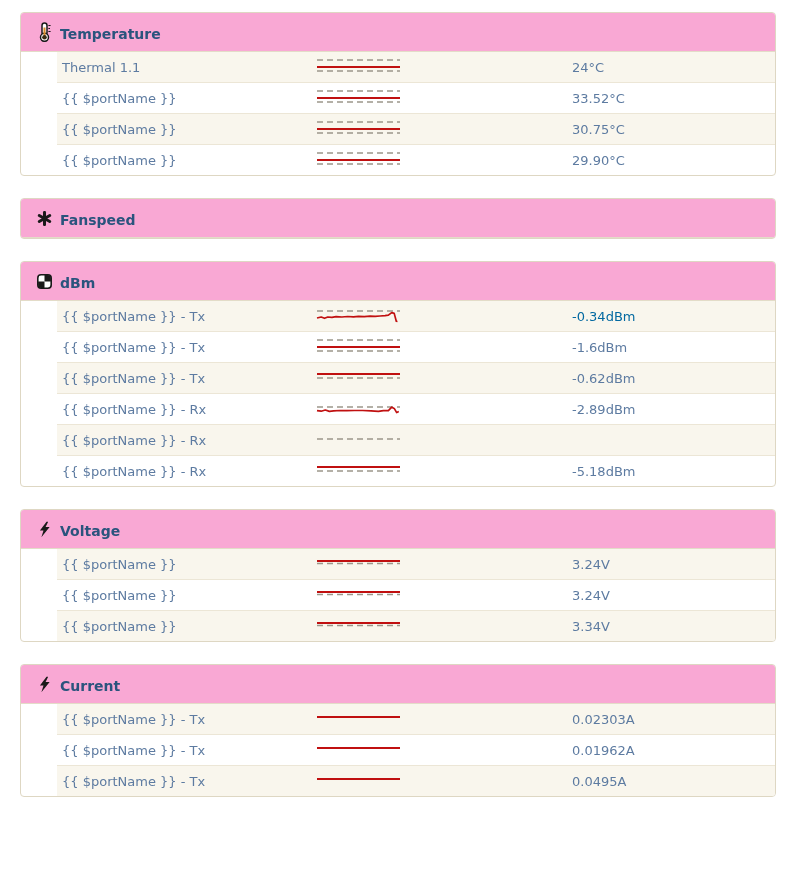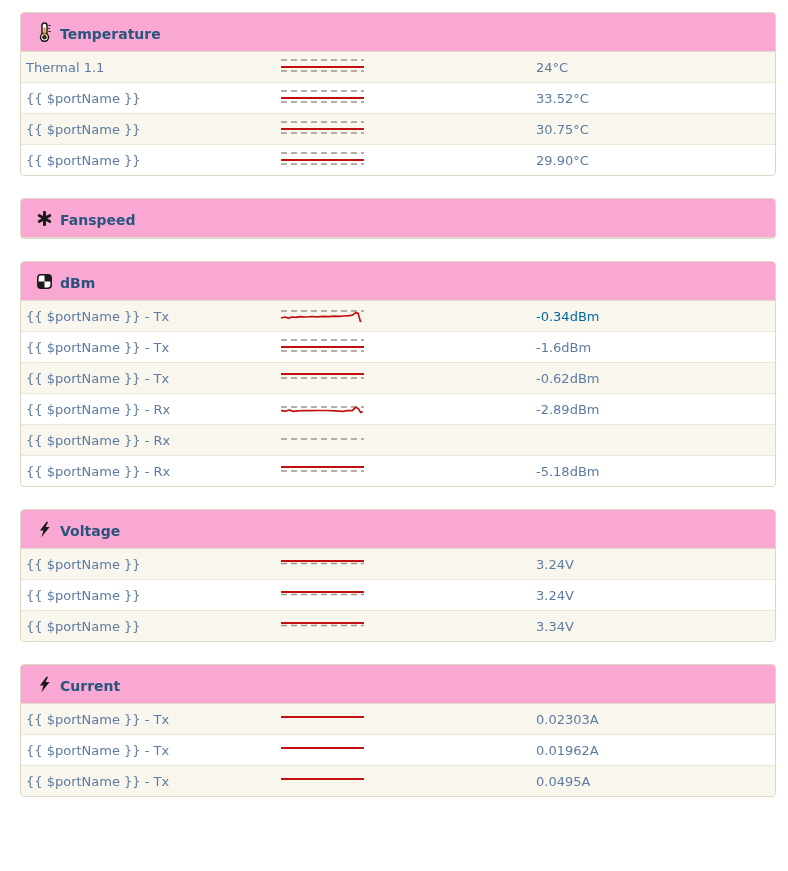--- a/index.html
+++ b/index.html
@@ -2,21 +2,21 @@
 <html><head>
 <meta charset="utf-8">
 <style>
   html,body{margin:0;padding:0;background:#ffffff;}
   body{width:788px;height:871px;font-family:"DejaVu Sans",sans-serif;-webkit-font-smoothing:antialiased;}
   .wrap{padding:12px 12px 0 20px;}
   .panel{border:1px solid #ded7c3;border-radius:4px;margin-bottom:22px;background:#fff;overflow:hidden;}
   .panel-heading{background:#f9a8d4;padding:9px 15px;border-bottom:1px solid #e3dcc8;display:flex;align-items:flex-end;}
   .panel-title{color:#2a547d;font-weight:bold;font-size:14px;margin-left:8px;}
   .hicon{display:inline-flex;align-items:center;justify-content:center;width:16px;height:20px;}
-  .rows .row{display:flex;align-items:center;height:30px;font-size:13px;color:#5d7ba1;}
+  .rows .row{display:flex;align-items:center;height:30px;font-size:13px;color:#5d7ba1;margin-left:36px;}
   .rows .row + .row{border-top:1px solid #ece6d6;}
   .row.striped{background:#f9f6ed;}
   .cell-label{width:250px;padding-left:5px;white-space:nowrap;overflow:hidden;}
   .cell-spark{width:250px;}
   .spark{display:inline-block;margin-left:4px;vertical-align:middle;}
   .cell-value{flex:1;padding-left:10px;white-space:nowrap;}
   .value-alert{color:#0369a1;}
 </style>
 </head>
 <body>

